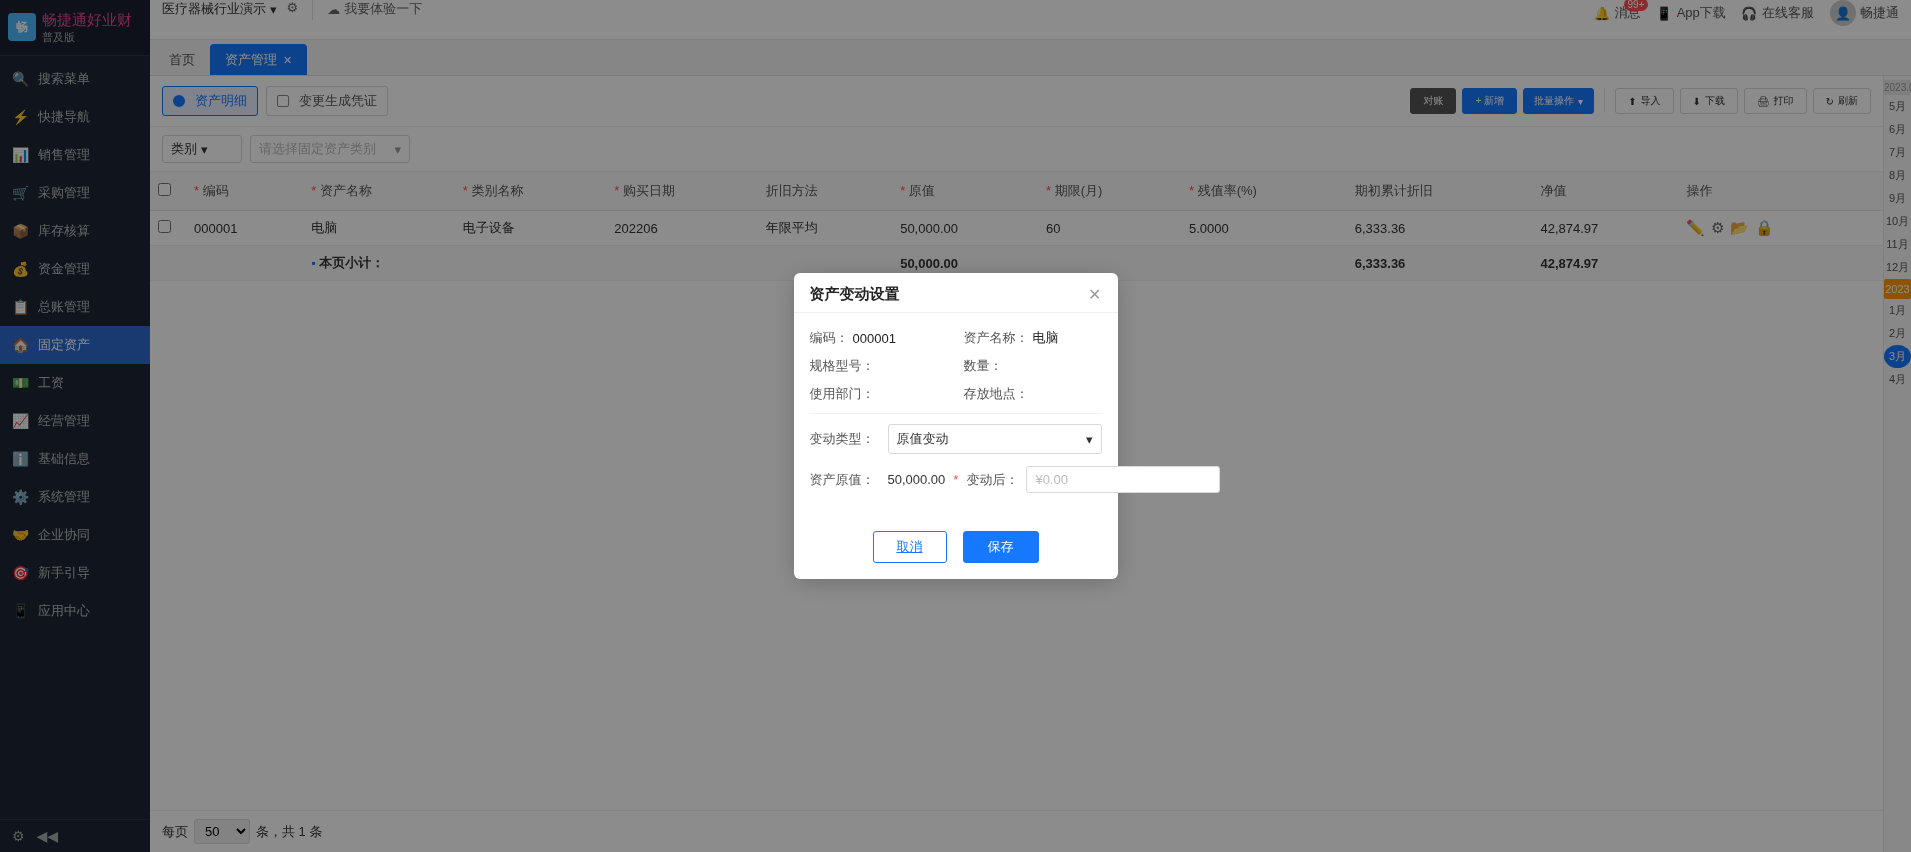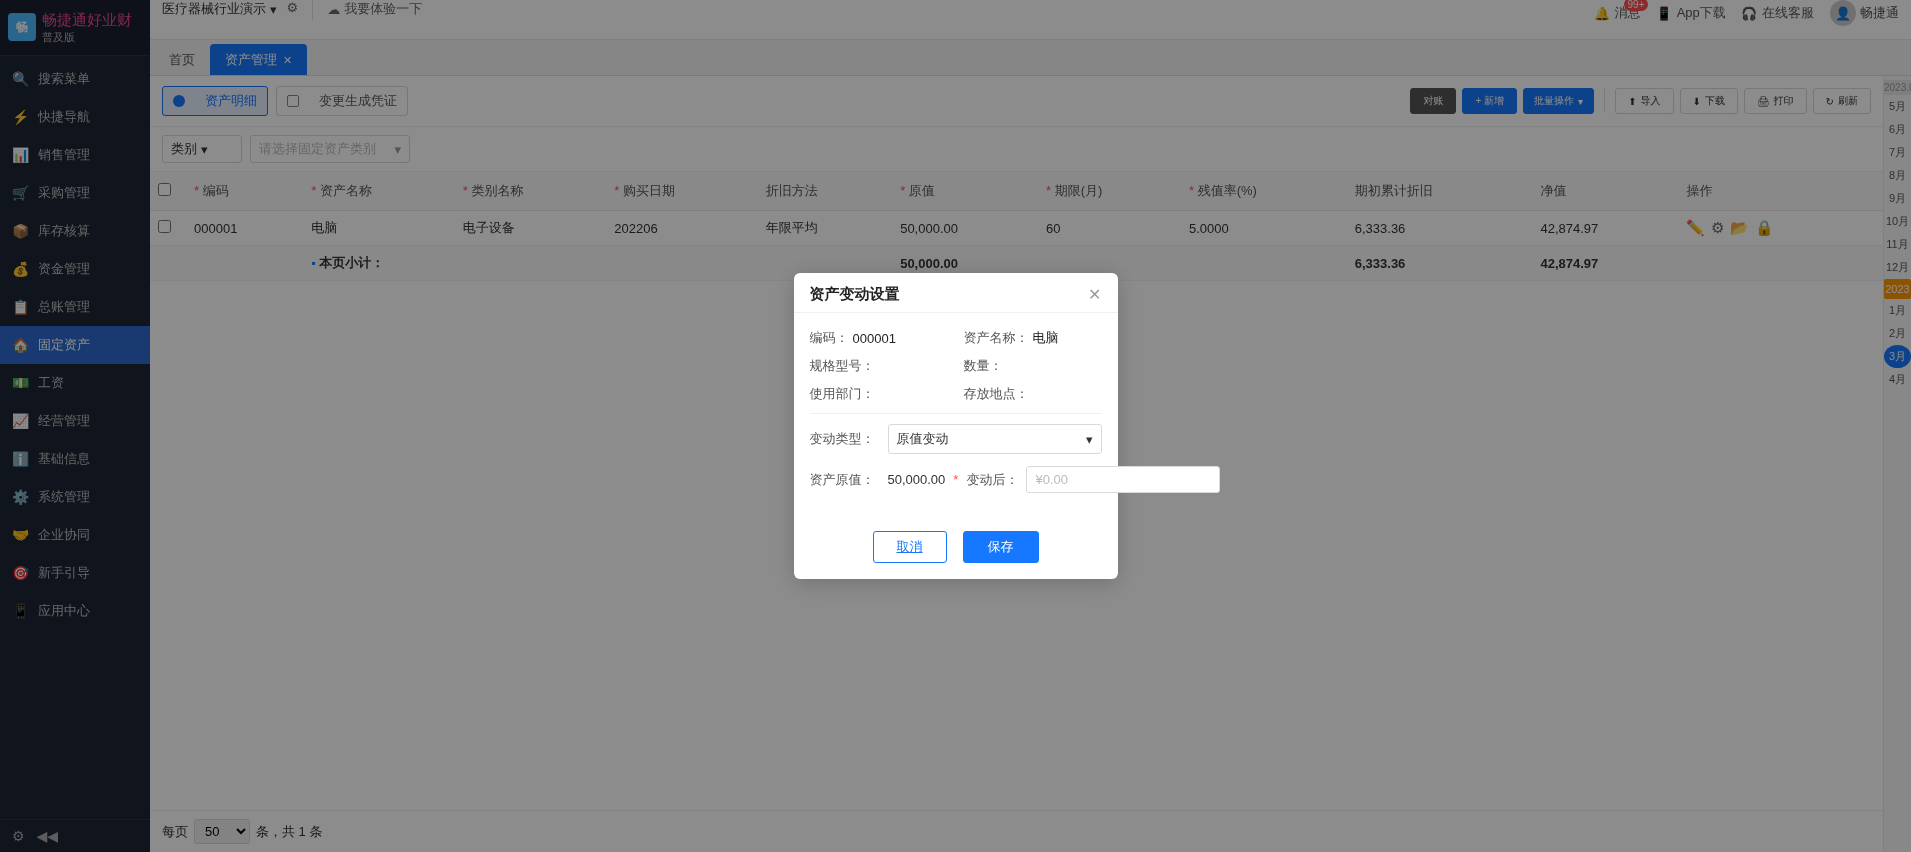--- a/index.html
+++ b/index.html
@@ -103,21 +103,21 @@
     .required-star { color: #ff4d4f; }
     .dialog-footer { display: flex; justify-content: center; gap: 16px; padding: 10px 16px 16px; }
     .btn-cancel { padding: 6px 23px; border: 1px solid #1677ff; border-radius: 3px; background: #fff; color: #1677ff; font-size: 13px; cursor: pointer; text-decoration: underline; }
     .btn-save { padding: 6px 24px; border: 1px solid #1677ff; border-radius: 3px; background: #1677ff; color: #fff; font-size: 13px; cursor: pointer; }
 
     
     .sidebar-nav::-webkit-scrollbar { width: 4px; }
     .sidebar-nav::-webkit-scrollbar-thumb { background: #3a4560; border-radius: 2px; }
 
     
-    .view-tab { display: flex; align-items: center; gap: 20px; padding: 5px 10px; border: 1px solid #d9d9d9; border-radius: 3px; background: #fff; cursor: pointer; font-size: 13px; color: #555; }
+    .view-tab { display: flex; align-items: center; gap: 10px; padding: 5px 10px; border: 1px solid #d9d9d9; border-radius: 3px; background: #fff; cursor: pointer; font-size: 13px; color: #555; }
     .view-tab.active { border-color: #1677ff; color: #1677ff; background: #e8f0ff; }
     .view-tab-icon { width: 14px; height: 14px; border-radius: 50%; background: #1677ff; display: flex; align-items: center; justify-content: center; }
   </style>
 </head>
 <body>
 
 <div class="app-container">
 
   <div class="sidebar">
     <div class="sidebar-header">

